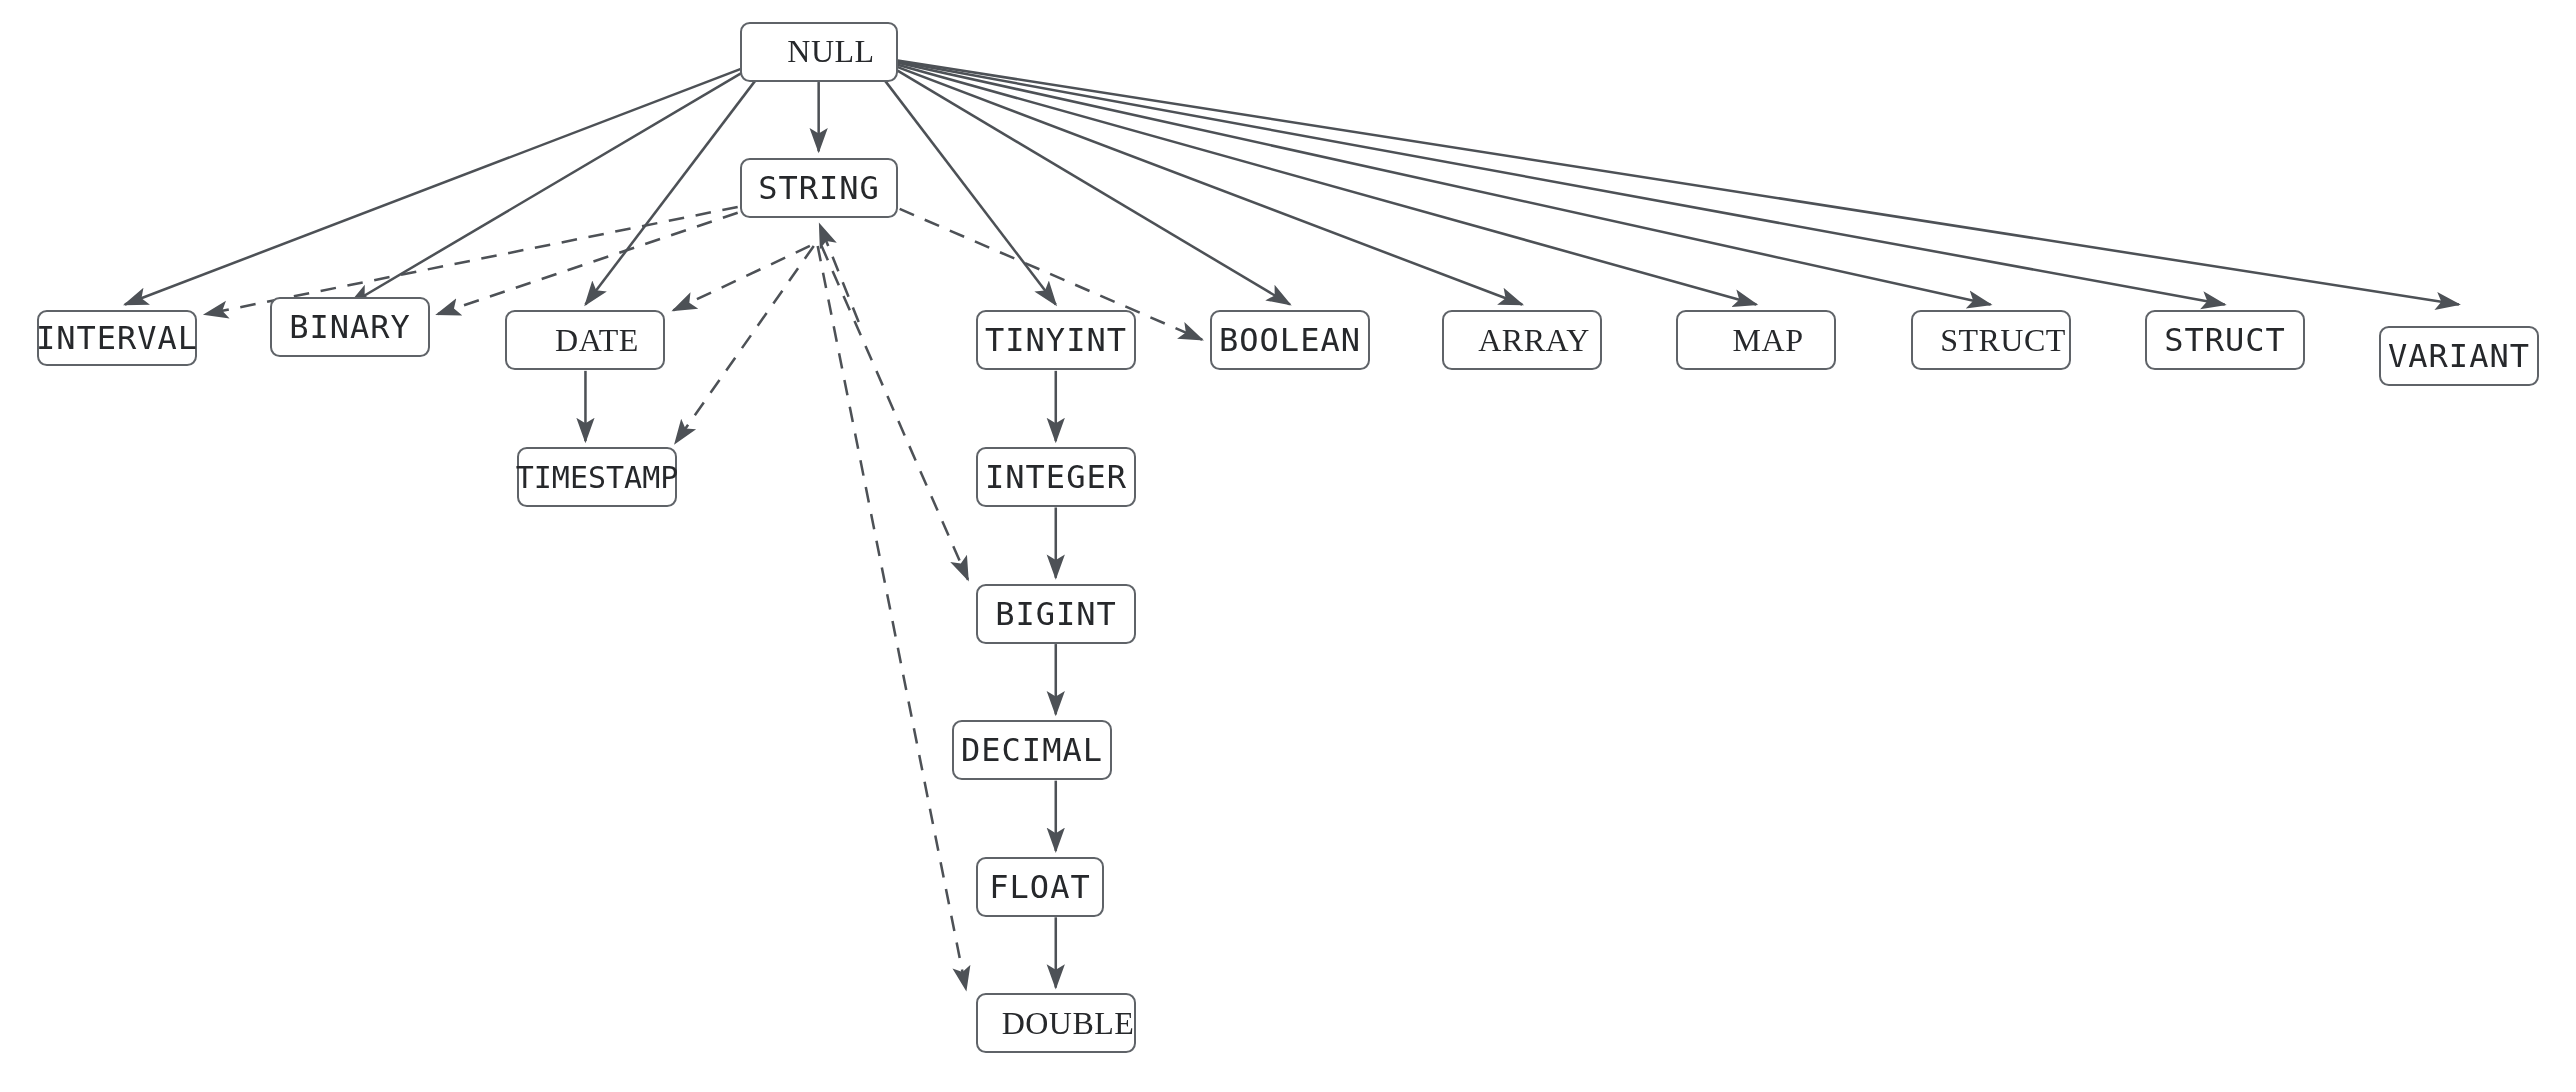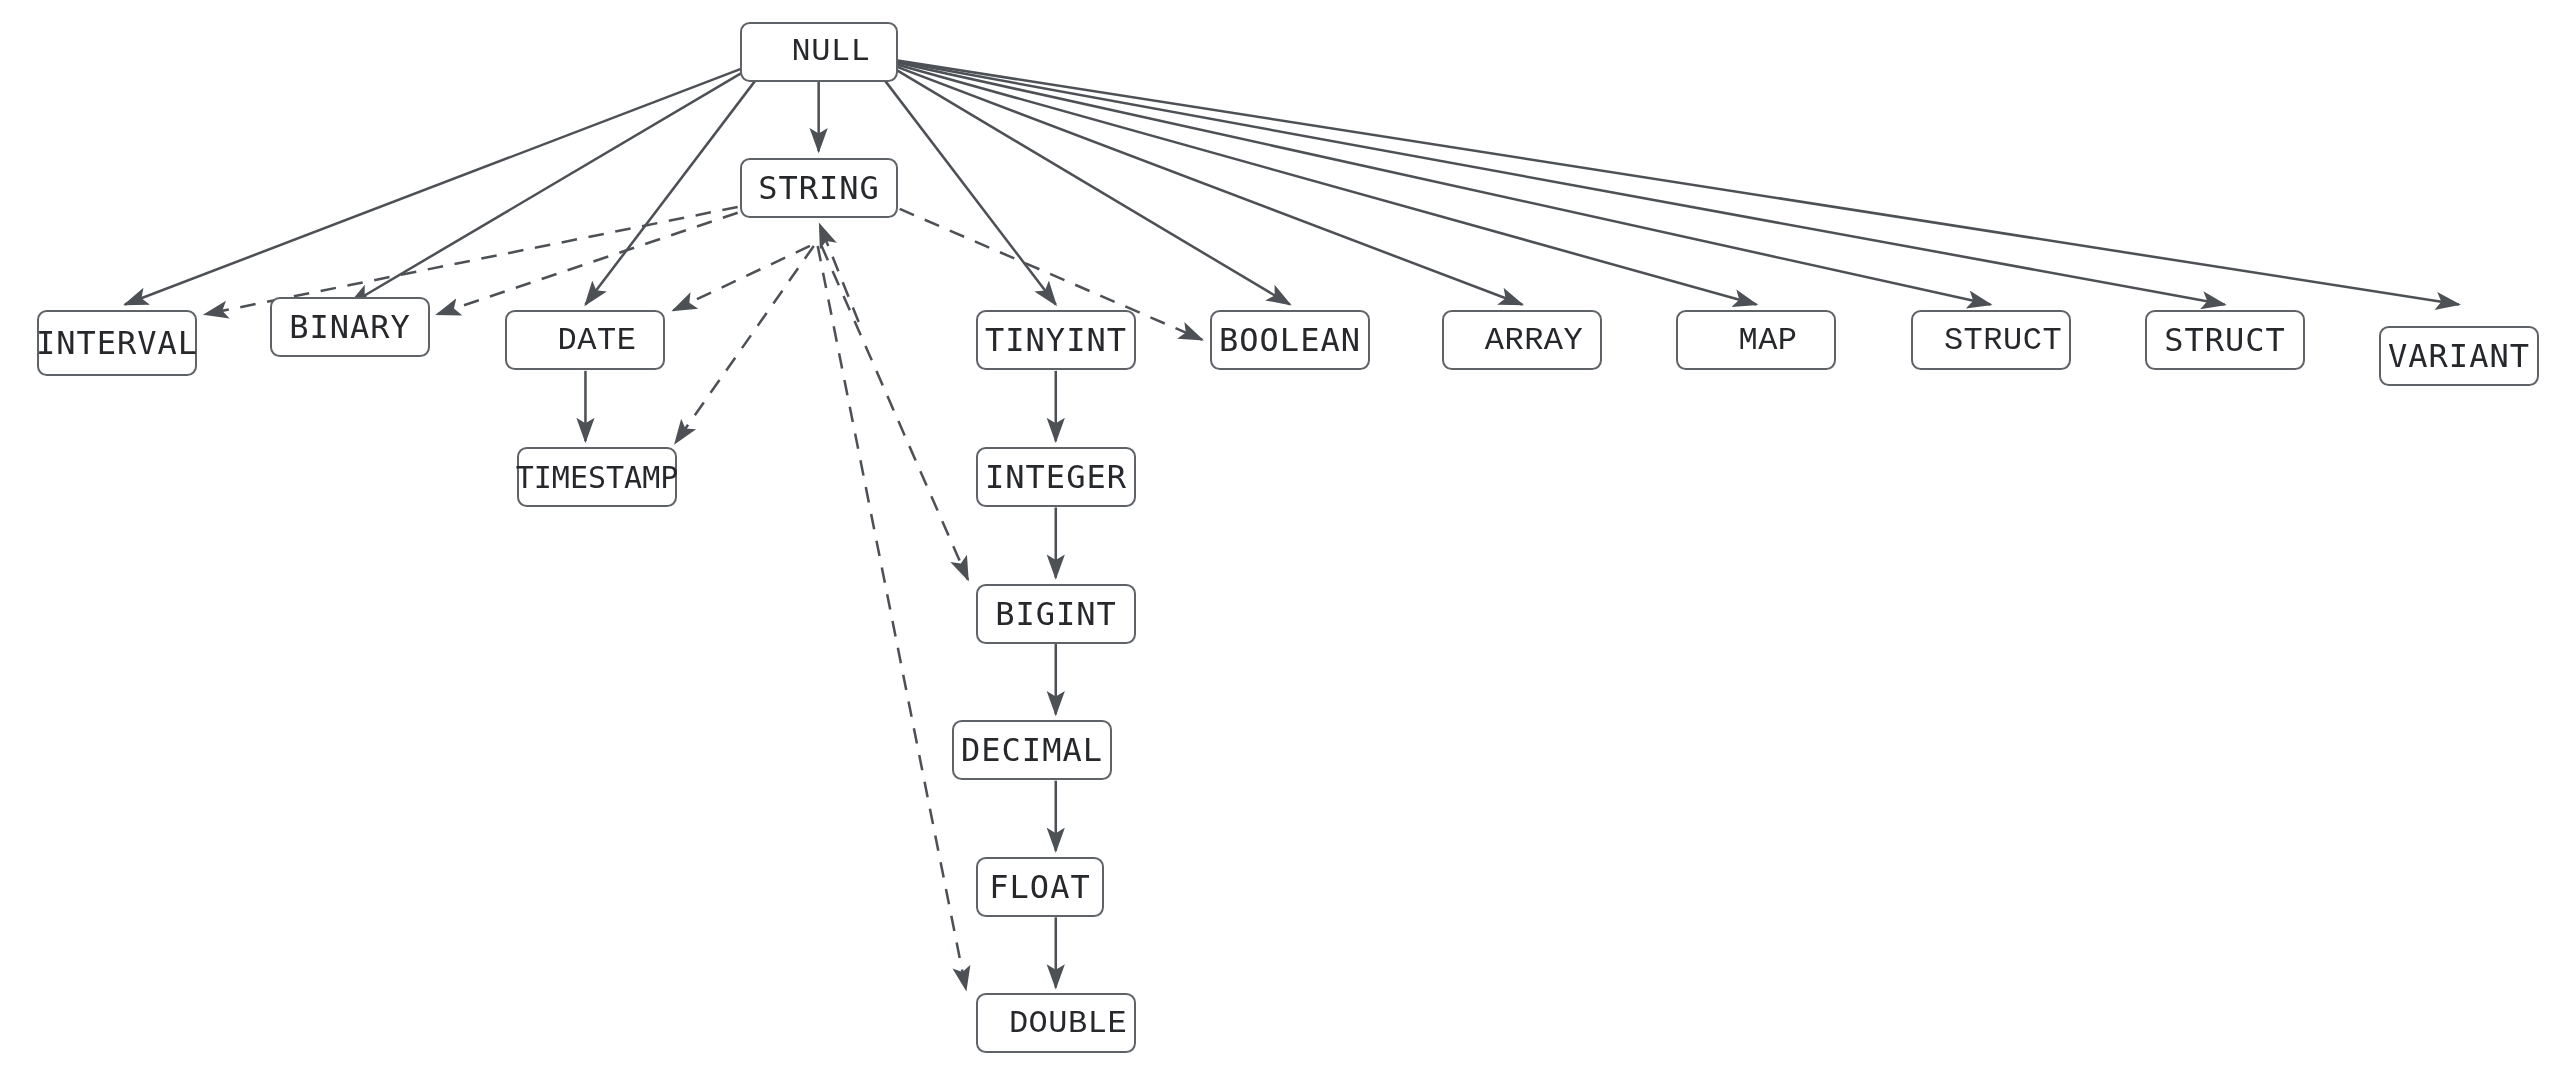--- a/index.html
+++ b/index.html
@@ -2,21 +2,21 @@
 <html><head>
 <meta charset="utf-8">
 <style>
   html,body{margin:0;padding:0;background:#ffffff;}
   #stage{position:relative;width:2576px;height:1093px;background:#ffffff;overflow:hidden;
          font-family:"DejaVu Sans Mono","Liberation Mono",monospace;}
   #edges{position:absolute;left:0;top:0;width:2576px;height:1093px;}
   .node{position:absolute;box-sizing:border-box;border:2.9px solid #5f6368;border-radius:9.8px;
         background:#ffffff;display:flex;align-items:center;justify-content:center;
         color:#26282b;font-size:32px;letter-spacing:1px;white-space:nowrap;}
-  .node.sans{font-family:Liberation Mono, monospace;letter-spacing:0.5px;padding-left:24px;}
+  .node.sans{font-family:Liberation Serif, serif;letter-spacing:0.5px;padding-left:24px;}
   .node.tight{font-size:30px;letter-spacing:0px;}
 </style>
 </head>
 <body>
 
 <div id="stage">
   <svg id="edges" viewBox="0 0 2640 1120" xmlns="http://www.w3.org/2000/svg">
     <defs>
       <marker id="ah" markerWidth="11" markerHeight="11" refX="9.2" refY="4" orient="auto" markerUnits="strokeWidth">
         <path d="M0,0.4 L10,4 L0,7.6 L2.2,4 Z" fill="#4d5156"></path>
@@ -50,21 +50,21 @@
         <path d="M 880,330 L 840,230" fill="none" stroke="#4d5156" stroke-width="2.6" marker-end="url(#ah)" stroke-dasharray="16 12"></path>
       </g>
   </svg>
   <div id="node-layer">
       <div class="node sans" style="left: 740px; top: 21.5px; width: 158px; height: 60px;">
         <span>NULL</span>
       </div>
       <div class="node" style="left: 740px; top: 158px; width: 158px; height: 60px;">
         <span>STRING</span>
       </div>
-      <div class="node" style="left: 37px; top: 310px; width: 160px; height: 66px;">
+      <div class="node" style="left: 37px; top: 310px; width: 160px; height: 56px;">
         <span>INTERVAL</span>
       </div>
       <div class="node" style="left: 270px; top: 297px; width: 160px; height: 60px;">
         <span>BINARY</span>
       </div>
       <div class="node sans" style="left: 505px; top: 310px; width: 160px; height: 60px;">
         <span>DATE</span>
       </div>
       <div class="node" style="left: 976px; top: 310px; width: 160px; height: 60px;">
         <span>TINYINT</span>

